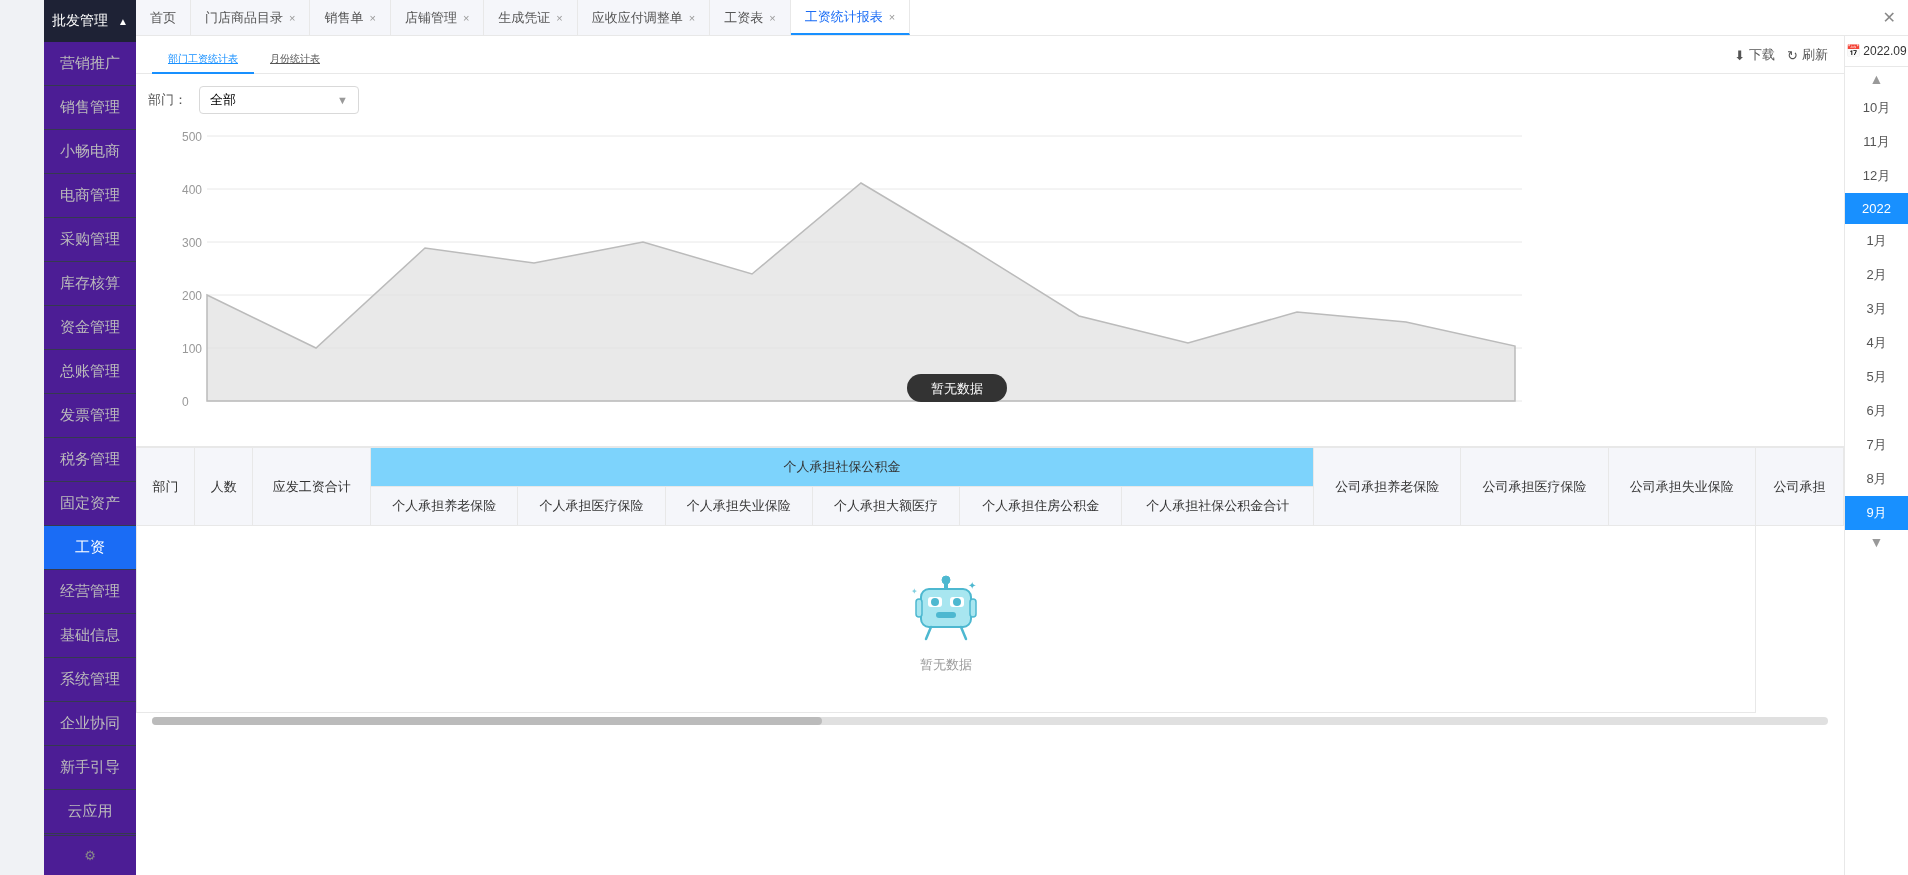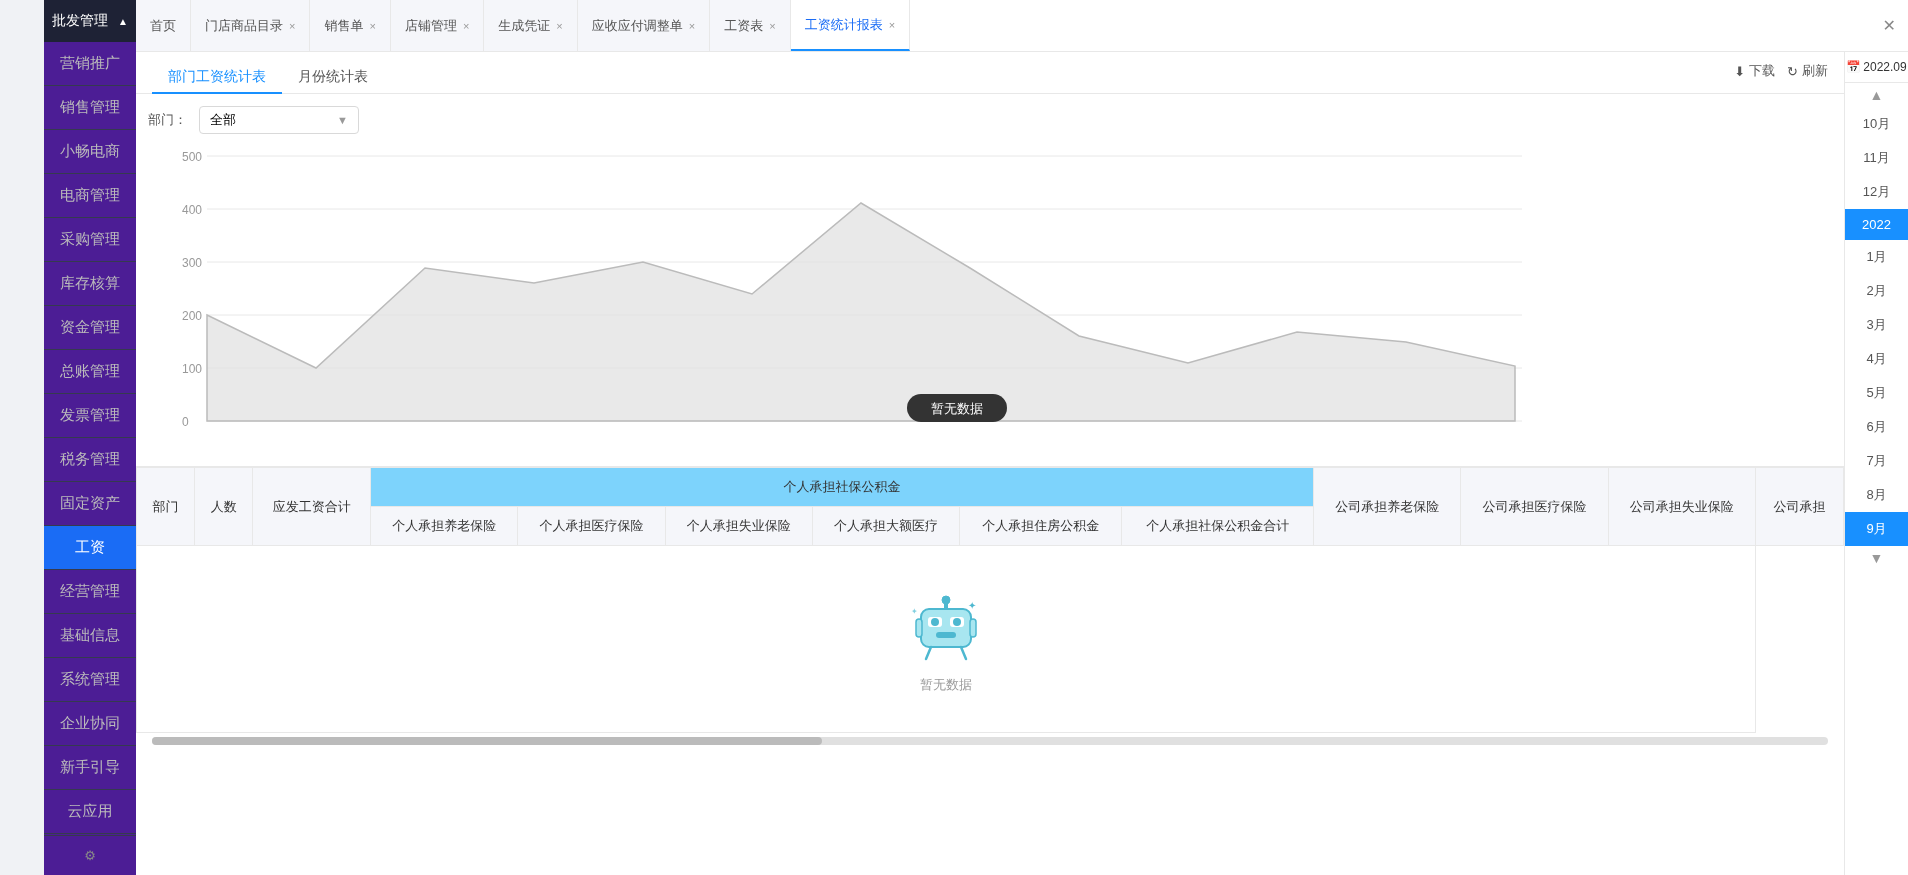--- a/index.html
+++ b/index.html
@@ -52,21 +52,21 @@
       flex-direction: column;
       overflow: hidden;
     }
 
     
     .tab-bar {
       background: #fff;
       display: flex;
       align-items: center;
       border-bottom: 1px solid #e8e8e8;
-      height: 52px;
+      height: 36px;
       flex-shrink: 0;
       overflow: hidden;
     }
     .tab-item {
       display: flex;
       align-items: center;
       padding: 0 14px;
       height: 100%;
       font-size: 13px;
       color: #555;
@@ -107,25 +107,26 @@
     .sub-tab-bar {
       display: flex;
       align-items: center;
       padding: 10px 16px 0;
       border-bottom: 1px solid #e8e8e8;
       background: #fff;
       position: relative;
     }
     .sub-tab {
       padding: 6px 16px;
-      font-size: 14px;
+      font-size: 10px;
       cursor: pointer;
       color: #555;
       border-bottom: 2px solid transparent;
       margin-bottom: -1px;
+      text-decoration: underline;
     }
     .sub-tab.active { color: #1890ff; border-bottom: 2px solid #1890ff; }
     .sub-tab-actions {
       position: absolute;
       right: 16px;
       top: 10px;
       display: flex;
       align-items: center;
       gap: 12px;
     }

